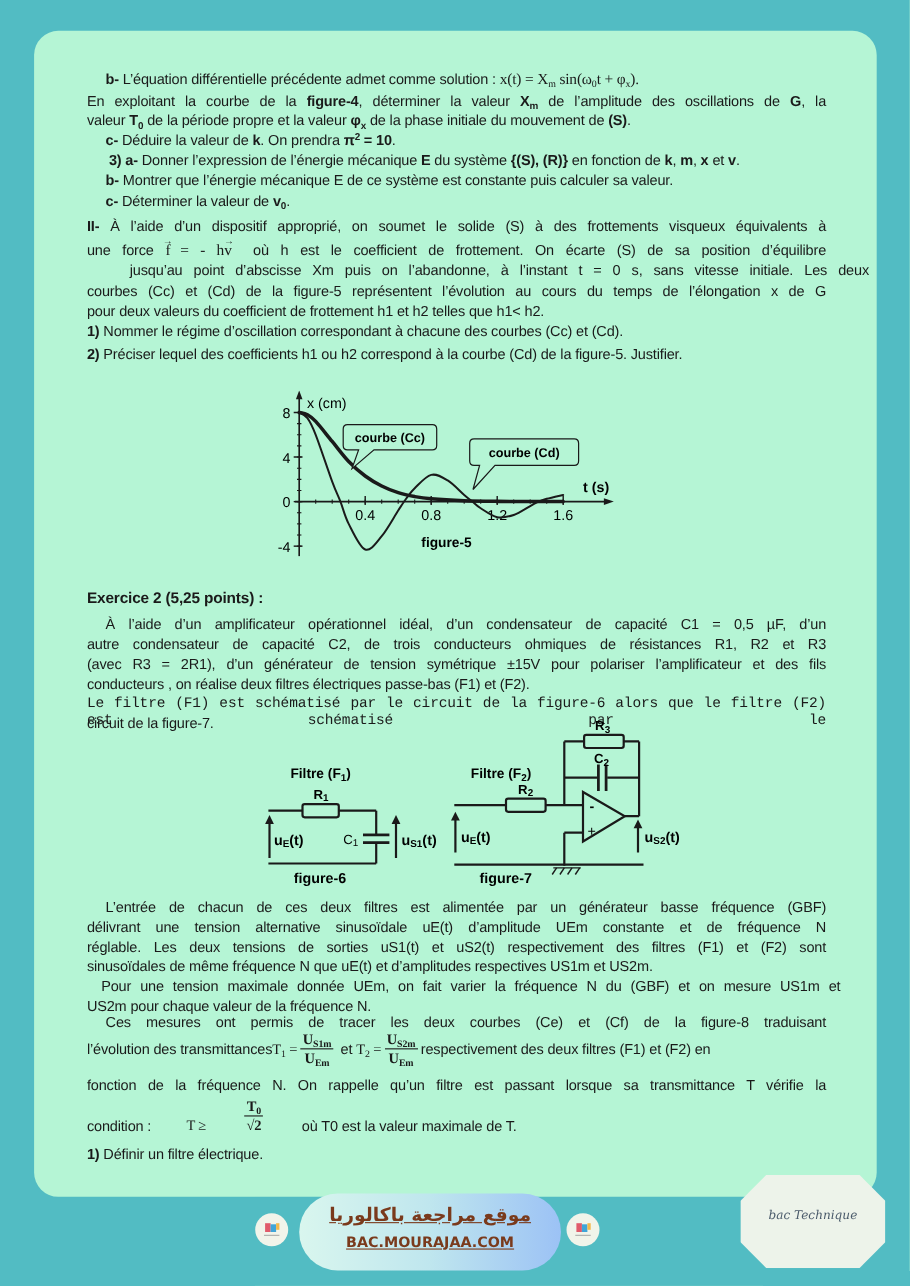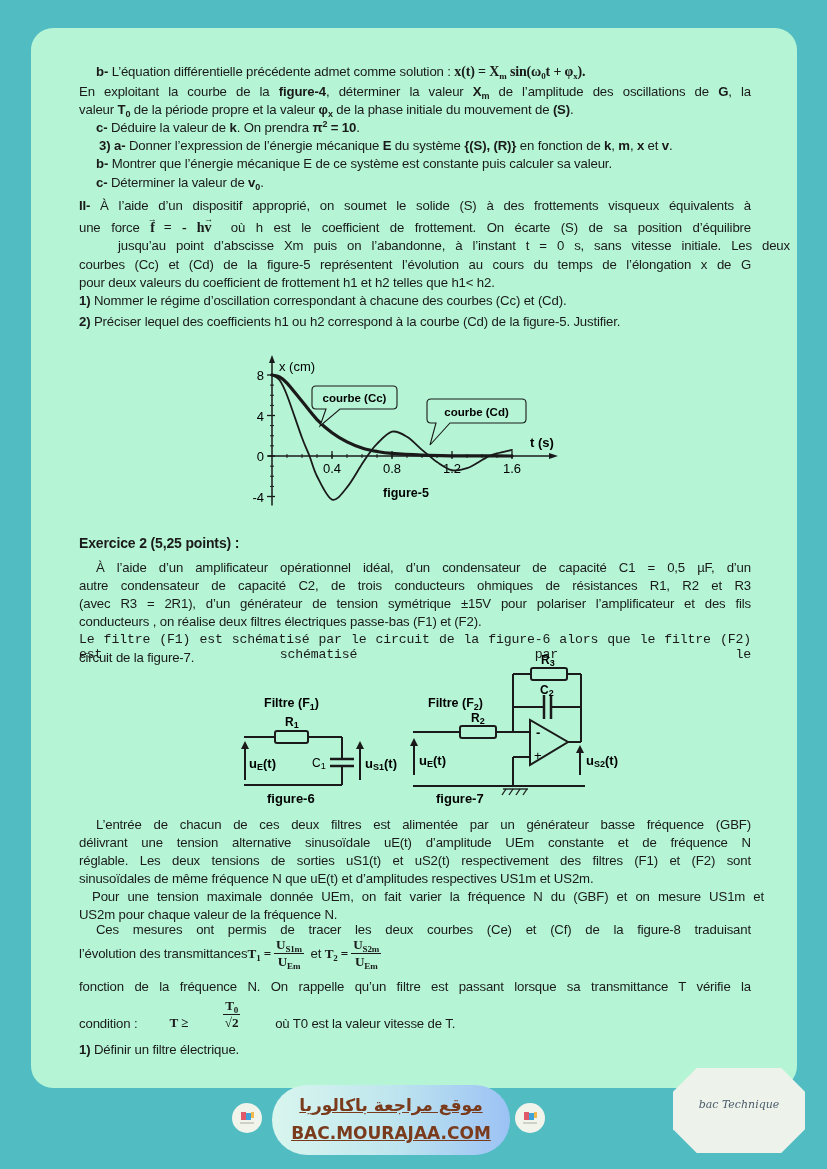--- a/index.html
+++ b/index.html
@@ -9,40 +9,40 @@
     font-family:"Liberation Sans", sans-serif;
     color:#1a1a1a;
   }
   .page {
     position:absolute; left:31px; top:28px; width:766px; height:1060px;
     background:#b5f5d5; border-radius:22px;
   }
   .line { position:absolute; white-space:nowrap; font-size:13.2px; letter-spacing:-0.15px; }
   .j { text-align:justify; text-align-last:justify; white-space:normal; }
   b { font-weight:bold; }
-  .serif { font-family:"Liberation Serif", serif; font-weight:bold; }
+  .serif { font-family:"Liberation Serif", serif; font-weight:normal; }
   sub { font-size:9px; vertical-align:-3px; line-height:0; }
   sup { font-size:9px; vertical-align:5px; line-height:0; }
   .frac { display:inline-block; vertical-align:middle; text-align:center; font-family:"Liberation Serif", serif; font-weight:bold; margin:0 3px; }
   .frac .num { display:block; border-bottom:1.3px solid #1a1a1a; padding:0 2px; line-height:16px; }
   .frac .den { display:block; line-height:16px; }
   svg text { font-family:"Liberation Sans", sans-serif; }
   .footer-pill {
     position:absolute; left:272px; top:1085px; width:238px; height:70px;
     border-radius:35px;
     background:linear-gradient(90deg,#d9f6ee 0%, #bfe6ee 50%, #9cc2f5 100%);
   }
   .footer-ar {
     position:absolute; left:0; width:100%; top:10px; text-align:center;
     font-family:"DejaVu Sans", sans-serif; font-weight:bold; font-size:17px; color:#7a3a1c; text-decoration:underline;
     direction:rtl;
   }
   .footer-url {
     position:absolute; left:0; width:100%; top:38px; text-align:center;
-    font-family:"DejaVu Sans", sans-serif; font-weight:bold; font-size:17px; color:#7a3a1c; text-decoration:underline;
+    font-family:"DejaVu Sans", sans-serif; font-weight:bold; font-size:13px; color:#7a3a1c; text-decoration:underline;
   }
   .logo-circle {
     position:absolute; width:30px; height:30px; border-radius:50%; background:#f1f4ea;
   }
   .badge-oct {
     position:absolute; left:673px; top:1068px; width:132px; height:85px;
     background:#edf3ea;
     clip-path:polygon(18% 0,82% 0,100% 28%,100% 72%,82% 100%,18% 100%,0 72%,0 28%);
   }
   .badge-text {
@@ -255,30 +255,31 @@
     <span class="frac">
         <span class="num">U<sub>S1m</sub></span>
         <span class="den">U<sub>Em</sub></span>
       </span>
     <span>&nbsp;et&nbsp;</span>
     <span class="serif">T<sub>2</sub> =</span>
     <span class="frac">
         <span class="num">U<sub>S2m</sub></span>
         <span class="den">U<sub>Em</sub></span>
       </span>
+    <span> respectivement des deux filtres (F1) et (F2) en</span>
   </div>
   <div class="line j" style="left:79px;top:979px;width:672px;">fonction de la fréquence N. On rappelle qu’un filtre est passant lorsque sa transmittance T vérifie la</div>
   <div class="line" style="left:79px;top:998px;display:flex;align-items:flex-end;gap:32px;">
     <span>condition : </span>
     <span class="serif">T ≥</span>
     <span class="frac">
         <span class="num">T<sub>0</sub></span>
         <span class="den">√2</span>
       </span>
-    <span> où T0 est la valeur vitesse de T.</span>
+    <span> où T0 est la valeur maximale de T.</span>
   </div>
   <div class="line" style="left:79px;top:1042px;">
     <b>1)</b><span> Définir un filtre électrique.</span>
   </div>
 </div>
 
 <div class="logo-circle" style="left:232px;top:1103px;">
   <svg width="30" height="30" viewBox="0 0 30 30">
       <rect x="9" y="9" width="5" height="8" fill="#e05a6a"></rect>
       <rect x="14" y="10" width="5" height="7" fill="#3fa5d8"></rect>

